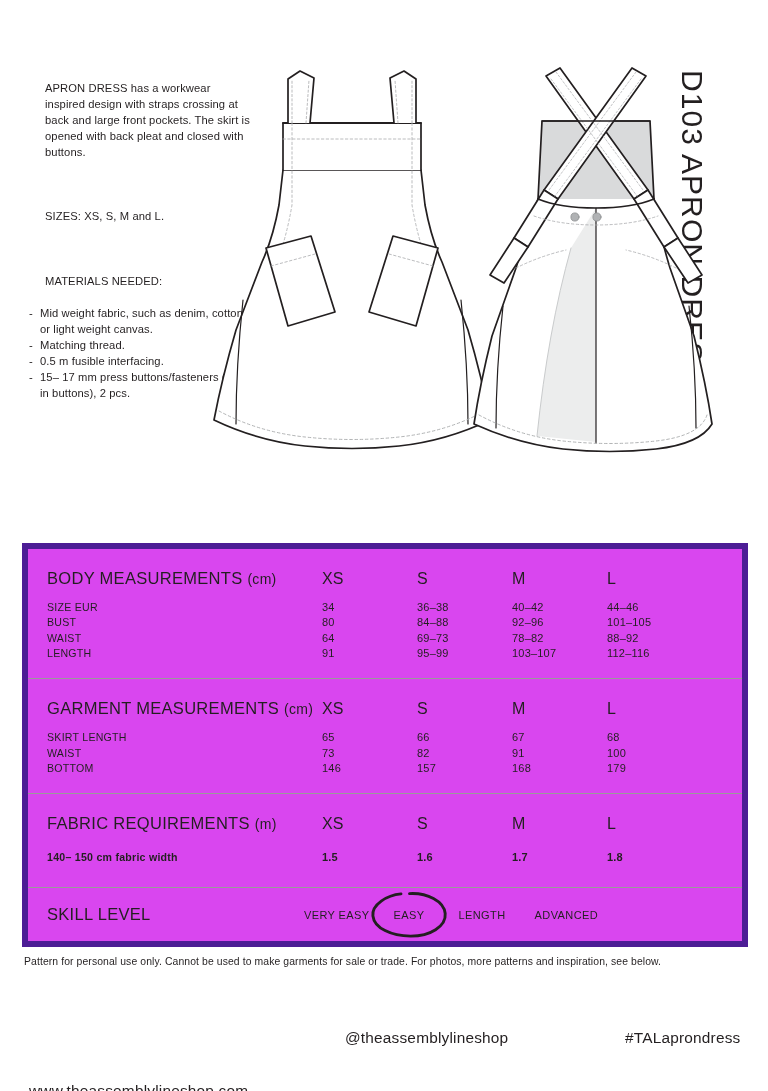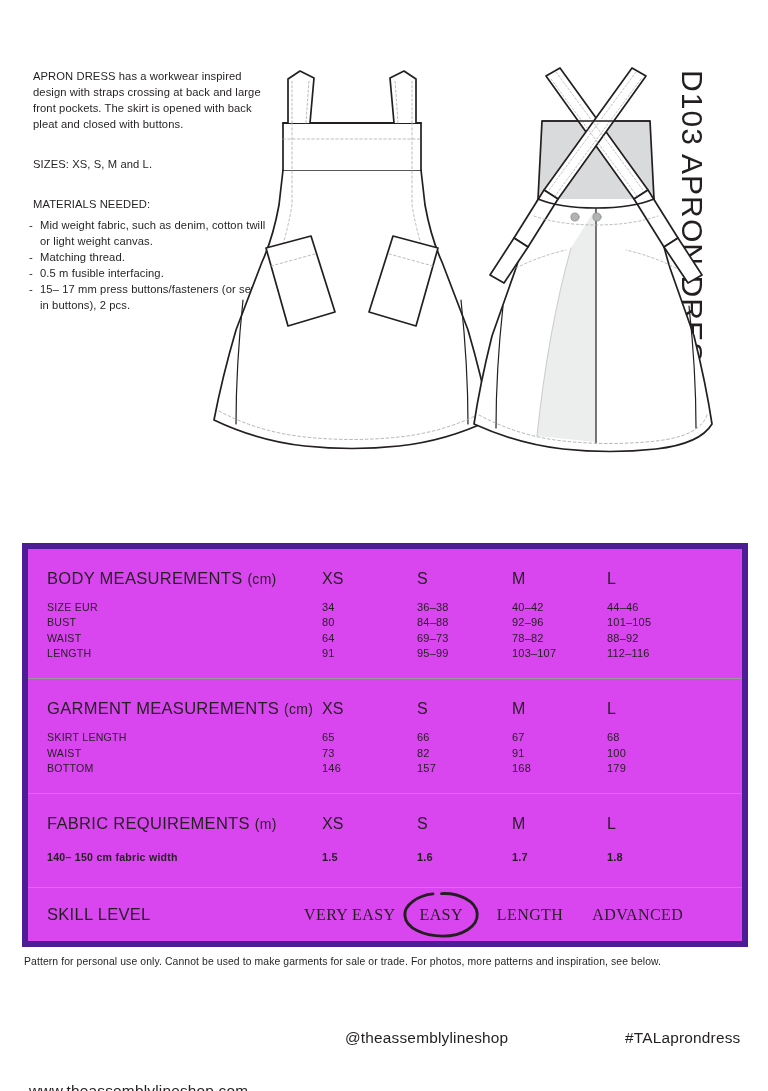--- a/index.html
+++ b/index.html
@@ -20,21 +20,21 @@
   #intro-block {
     position: absolute;
     left: 29px;
     top: 64px;
     width: 240px;
     font-size: 11.2px;
     line-height: 16.1px;
     letter-spacing: 0.1px;
     color: #231f20;
   }
-  #intro-block p { margin: 4px; }
+  #intro-block p { margin: 16px; }
   .gap-small { height: 16px; }
   .mat-list {
     margin: 0;
     padding: 0;
     list-style: none;
   }
   .mat-list li {
     position: relative;
     padding-left: 11px;
     margin: 0;
@@ -144,25 +144,24 @@
     width: 275px;
     box-sizing: border-box;
   }
   .skill-opts {
     position: relative;
     flex: 1;
     display: flex;
     align-items: center;
   }
   .skill-opt {
-    font-size: 16px;
+    font-size: 11px;
     letter-spacing: 0.4px;
     position: relative;
     white-space: nowrap;
-    font-family: Liberation Serif, serif;
   }
   #skill-opt-0 { margin-left: 1px; }
   #skill-opt-1 { margin-left: 24px; }
   #skill-opt-2 { margin-left: 34px; }
   #skill-opt-3 { margin-left: 29px; }
   .circle-mark {
     position: absolute;
     left: 50%;
     top: 50%;
     width: 78px;

